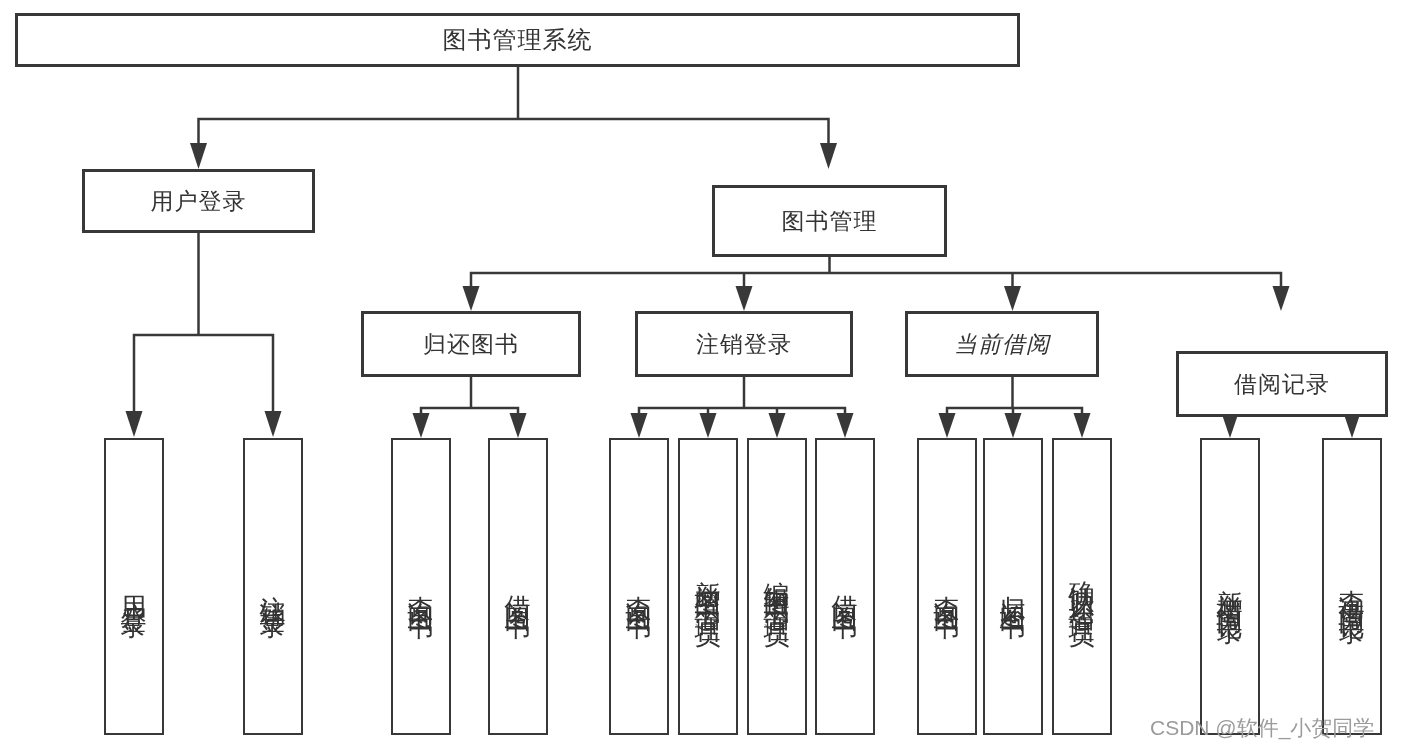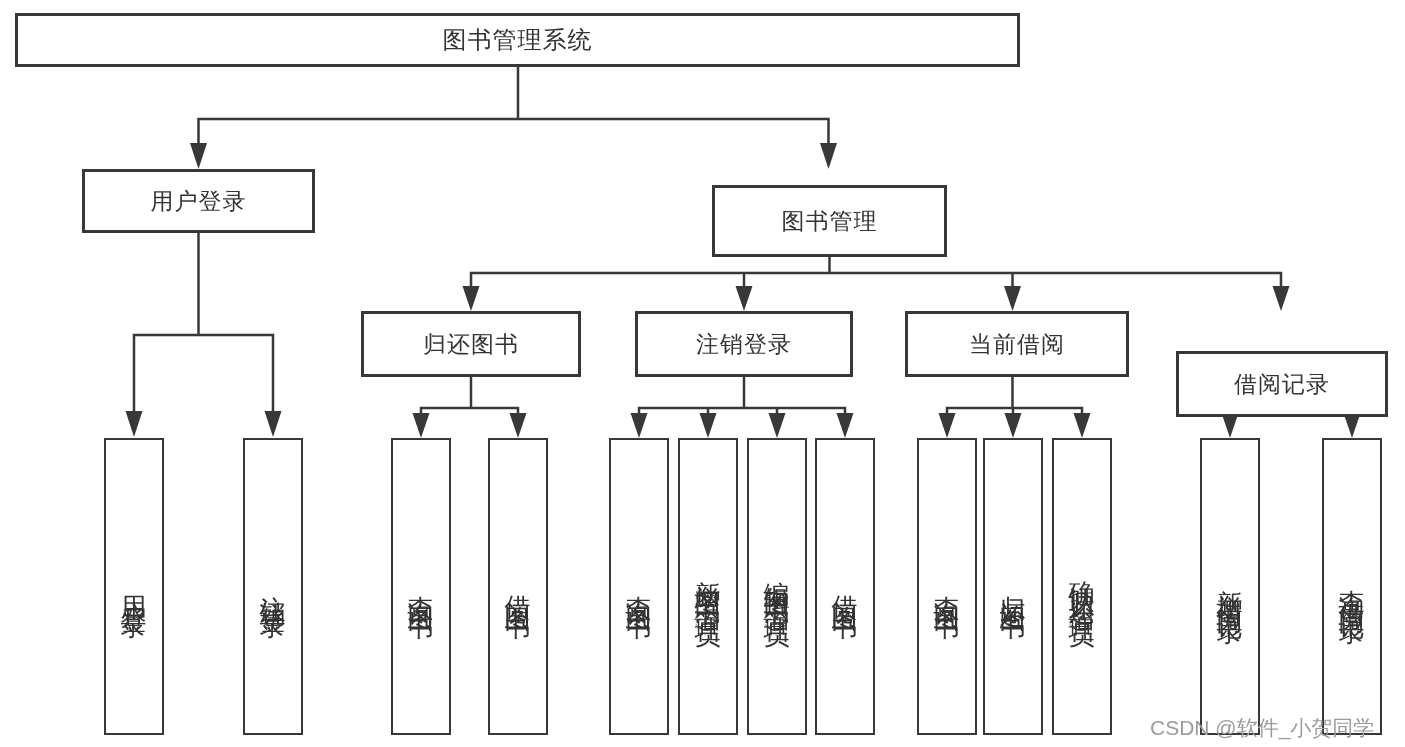--- a/index.html
+++ b/index.html
@@ -44,21 +44,21 @@
     align-items:center;
     justify-content:center;
     color:var(--text);
   }
   .hbox{ font-size:23px; letter-spacing:1px; white-space:nowrap; }
   .root{ left:15px; top:13px; width:1005px; height:54px; font-size:24px; }
   .n-user{ left:82px;  top:169px; width:233px; height:64px; }
   .n-mgmt{ left:712px; top:169px; width:235px; height:72px;margin-top:16px; }
   .n-rec{ left:361px;  top:311px; width:220px; height:66px; }
   .n-bor{ left:635px;  top:311px; width:218px; height:66px; }
-  .n-cur{ left:905px;  top:311px; width:224px; height:66px; }
+  .n-cur{ left:905px;  top:311px; width:194px; height:66px;font-style:italic; }
   .n-his{ left:1176px; top:311px; width:212px; height:66px;margin-top:40px; }
   .leaf{
     top:438px; width:60px; height:297px;
     border-width:2.5px;
   }
   .leaf .vtext{
     writing-mode:vertical-rl;
     font-size:26px;
     letter-spacing:6px;
     line-height:1;

